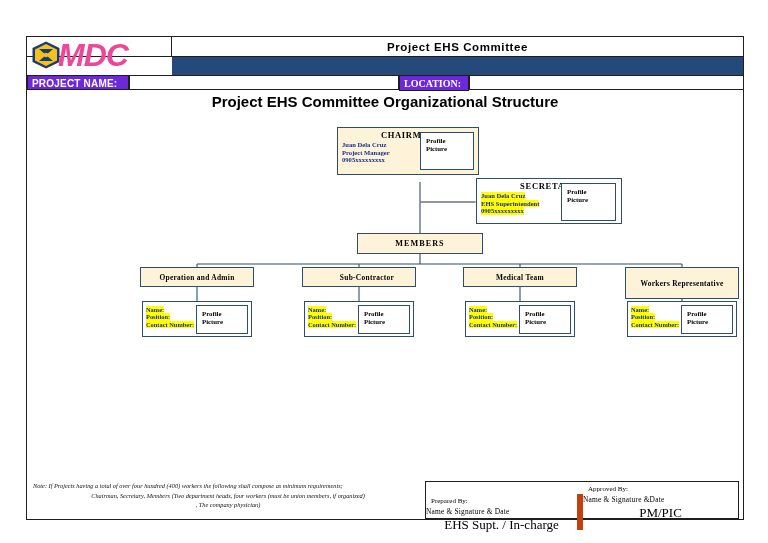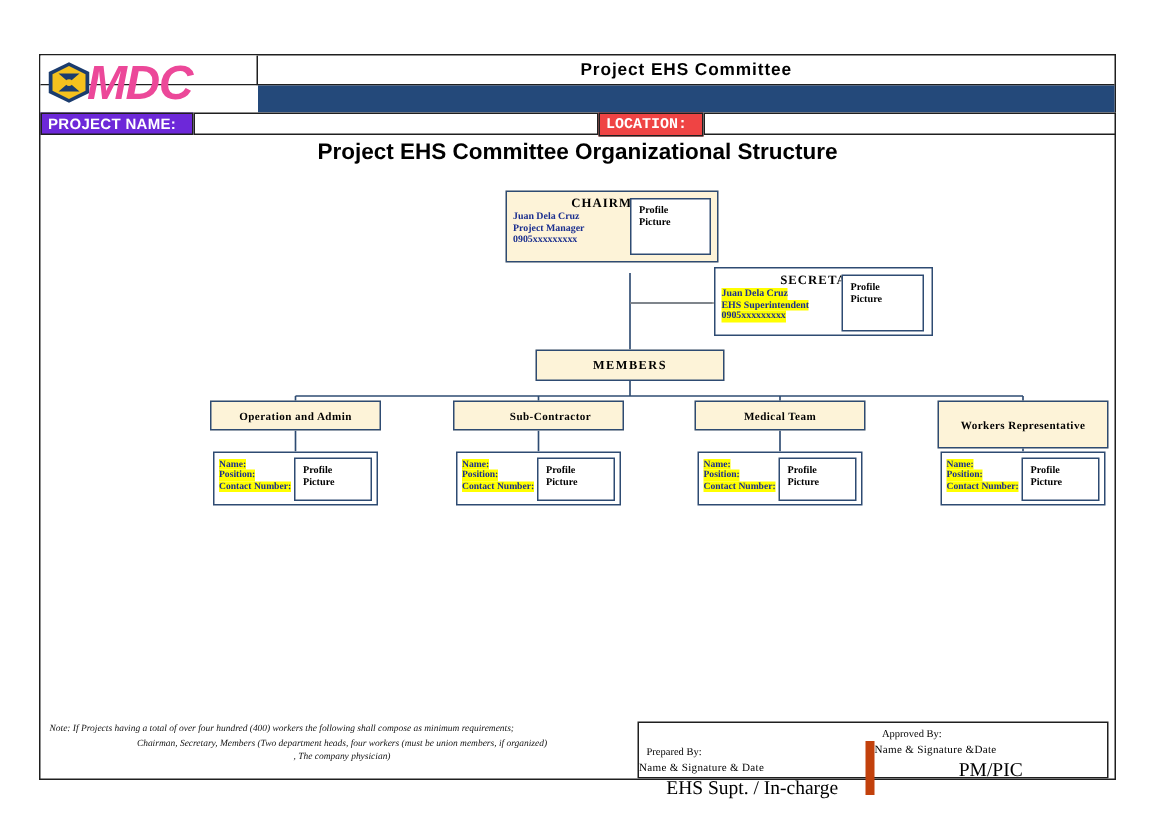--- a/index.html
+++ b/index.html
@@ -73,22 +73,22 @@
     padding-left:4px;box-sizing:border-box;
     letter-spacing:0.2px;
     border:1px solid #1f1f1f;
   }
   .pn-val{
     position:absolute;left:102px;top:0;width:270px;height:15px;
     background:#ffffff;border:1px solid #1f1f1f;box-sizing:border-box;
   }
   .loc-lbl{
     position:absolute;left:372px;top:0;width:70px;height:16px;
-    background:#ef4444;color:#ffffff;
-    font-family:Liberation Mono, monospace;
+    background:#6d28d9;color:#ffffff;
+    font-family:Liberation Serif, serif;
     font-weight:bold;font-size:10px;line-height:15px;
     padding-left:4px;box-sizing:border-box;
     border:1px solid #1f1f1f;
   }
   .loc-val{
     position:absolute;left:442px;top:0;right:0;height:15px;
     background:#ffffff;border:1px solid #1f1f1f;box-sizing:border-box;
   }
   
   .maintitle{

